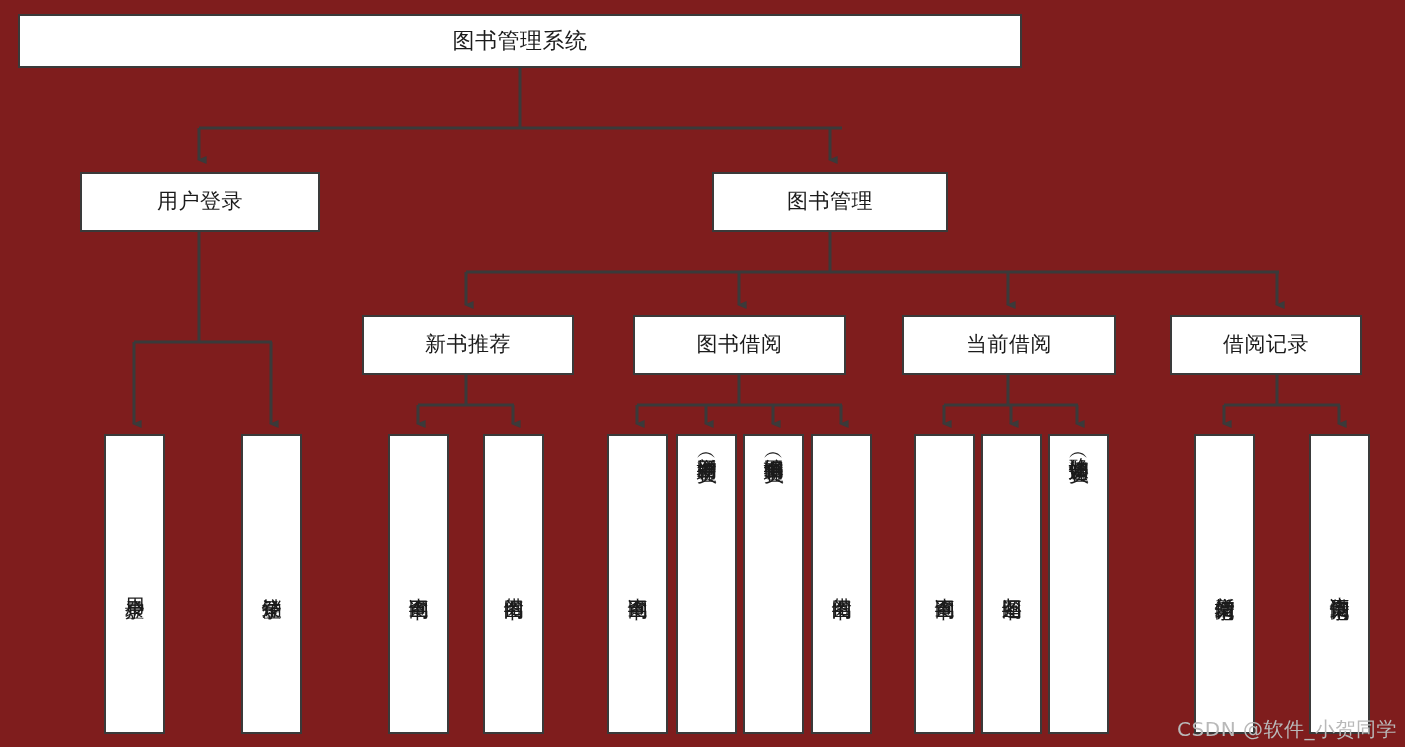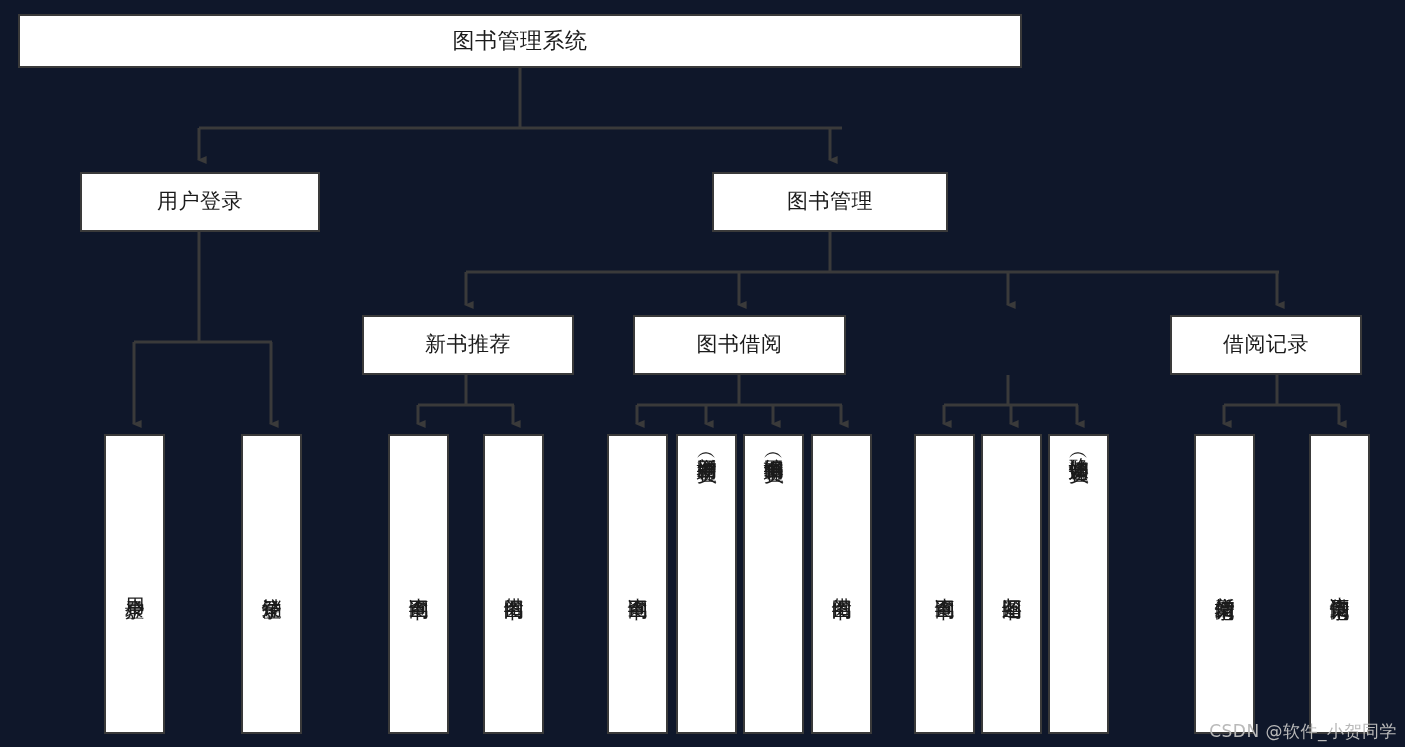--- a/index.html
+++ b/index.html
@@ -8,21 +8,21 @@
     padding: 0;
     background: #ffffff;
   }
   body {
     font-family: "DejaVu Sans", "Liberation Sans", sans-serif;
   }
   #canvas {
     position: relative;
     width: 1405px;
     height: 747px;
-    background: #0f172a;
+    background: #7f1d1d;
     overflow: hidden;
   }
   #connectors {
     position: absolute;
     left: 0;
     top: 0;
     width: 1405px;
     height: 747px;
     pointer-events: none;
   }
@@ -60,21 +60,21 @@
     padding-top: 0;
   }
   .label {
     display: block;
     white-space: nowrap;
   }
   .watermark {
     position: absolute;
     right: 8px;
     bottom: 4px;
-    font-size: 17px;
+    font-size: 20px;
     color: #b9b9b9;
     letter-spacing: 0.5px;
     z-index: 5;
     white-space: nowrap;
   }
 </style>
 </head>
 <body>
 
 <div id="canvas">
@@ -142,20 +142,23 @@
   </div>
 
   <div class="node horizontal" style="left:712px; top:172px; width:236px; height:60px;">
     <span class="label">图书管理</span>
   </div>
 
   <div class="node horizontal" style="left:633px; top:315px; width:213px; height:60px;">
     <span class="label">图书借阅</span>
   </div>
 
+  <div class="node horizontal" style="left:902px; top:315px; width:214px; height:60px;">
+    <span class="label">当前借阅</span>
+  </div>
 
   <div class="node horizontal" style="left:1170px; top:315px; width:192px; height:60px;">
     <span class="label">借阅记录</span>
   </div>
 
   <div class="node vertical centered" style="left:104px; top:434px; width:61px; height:300px;">
     <span class="label">用户登录</span>
   </div>
 
   <div class="node vertical centered" style="left:241px; top:434px; width:61px; height:300px;">

